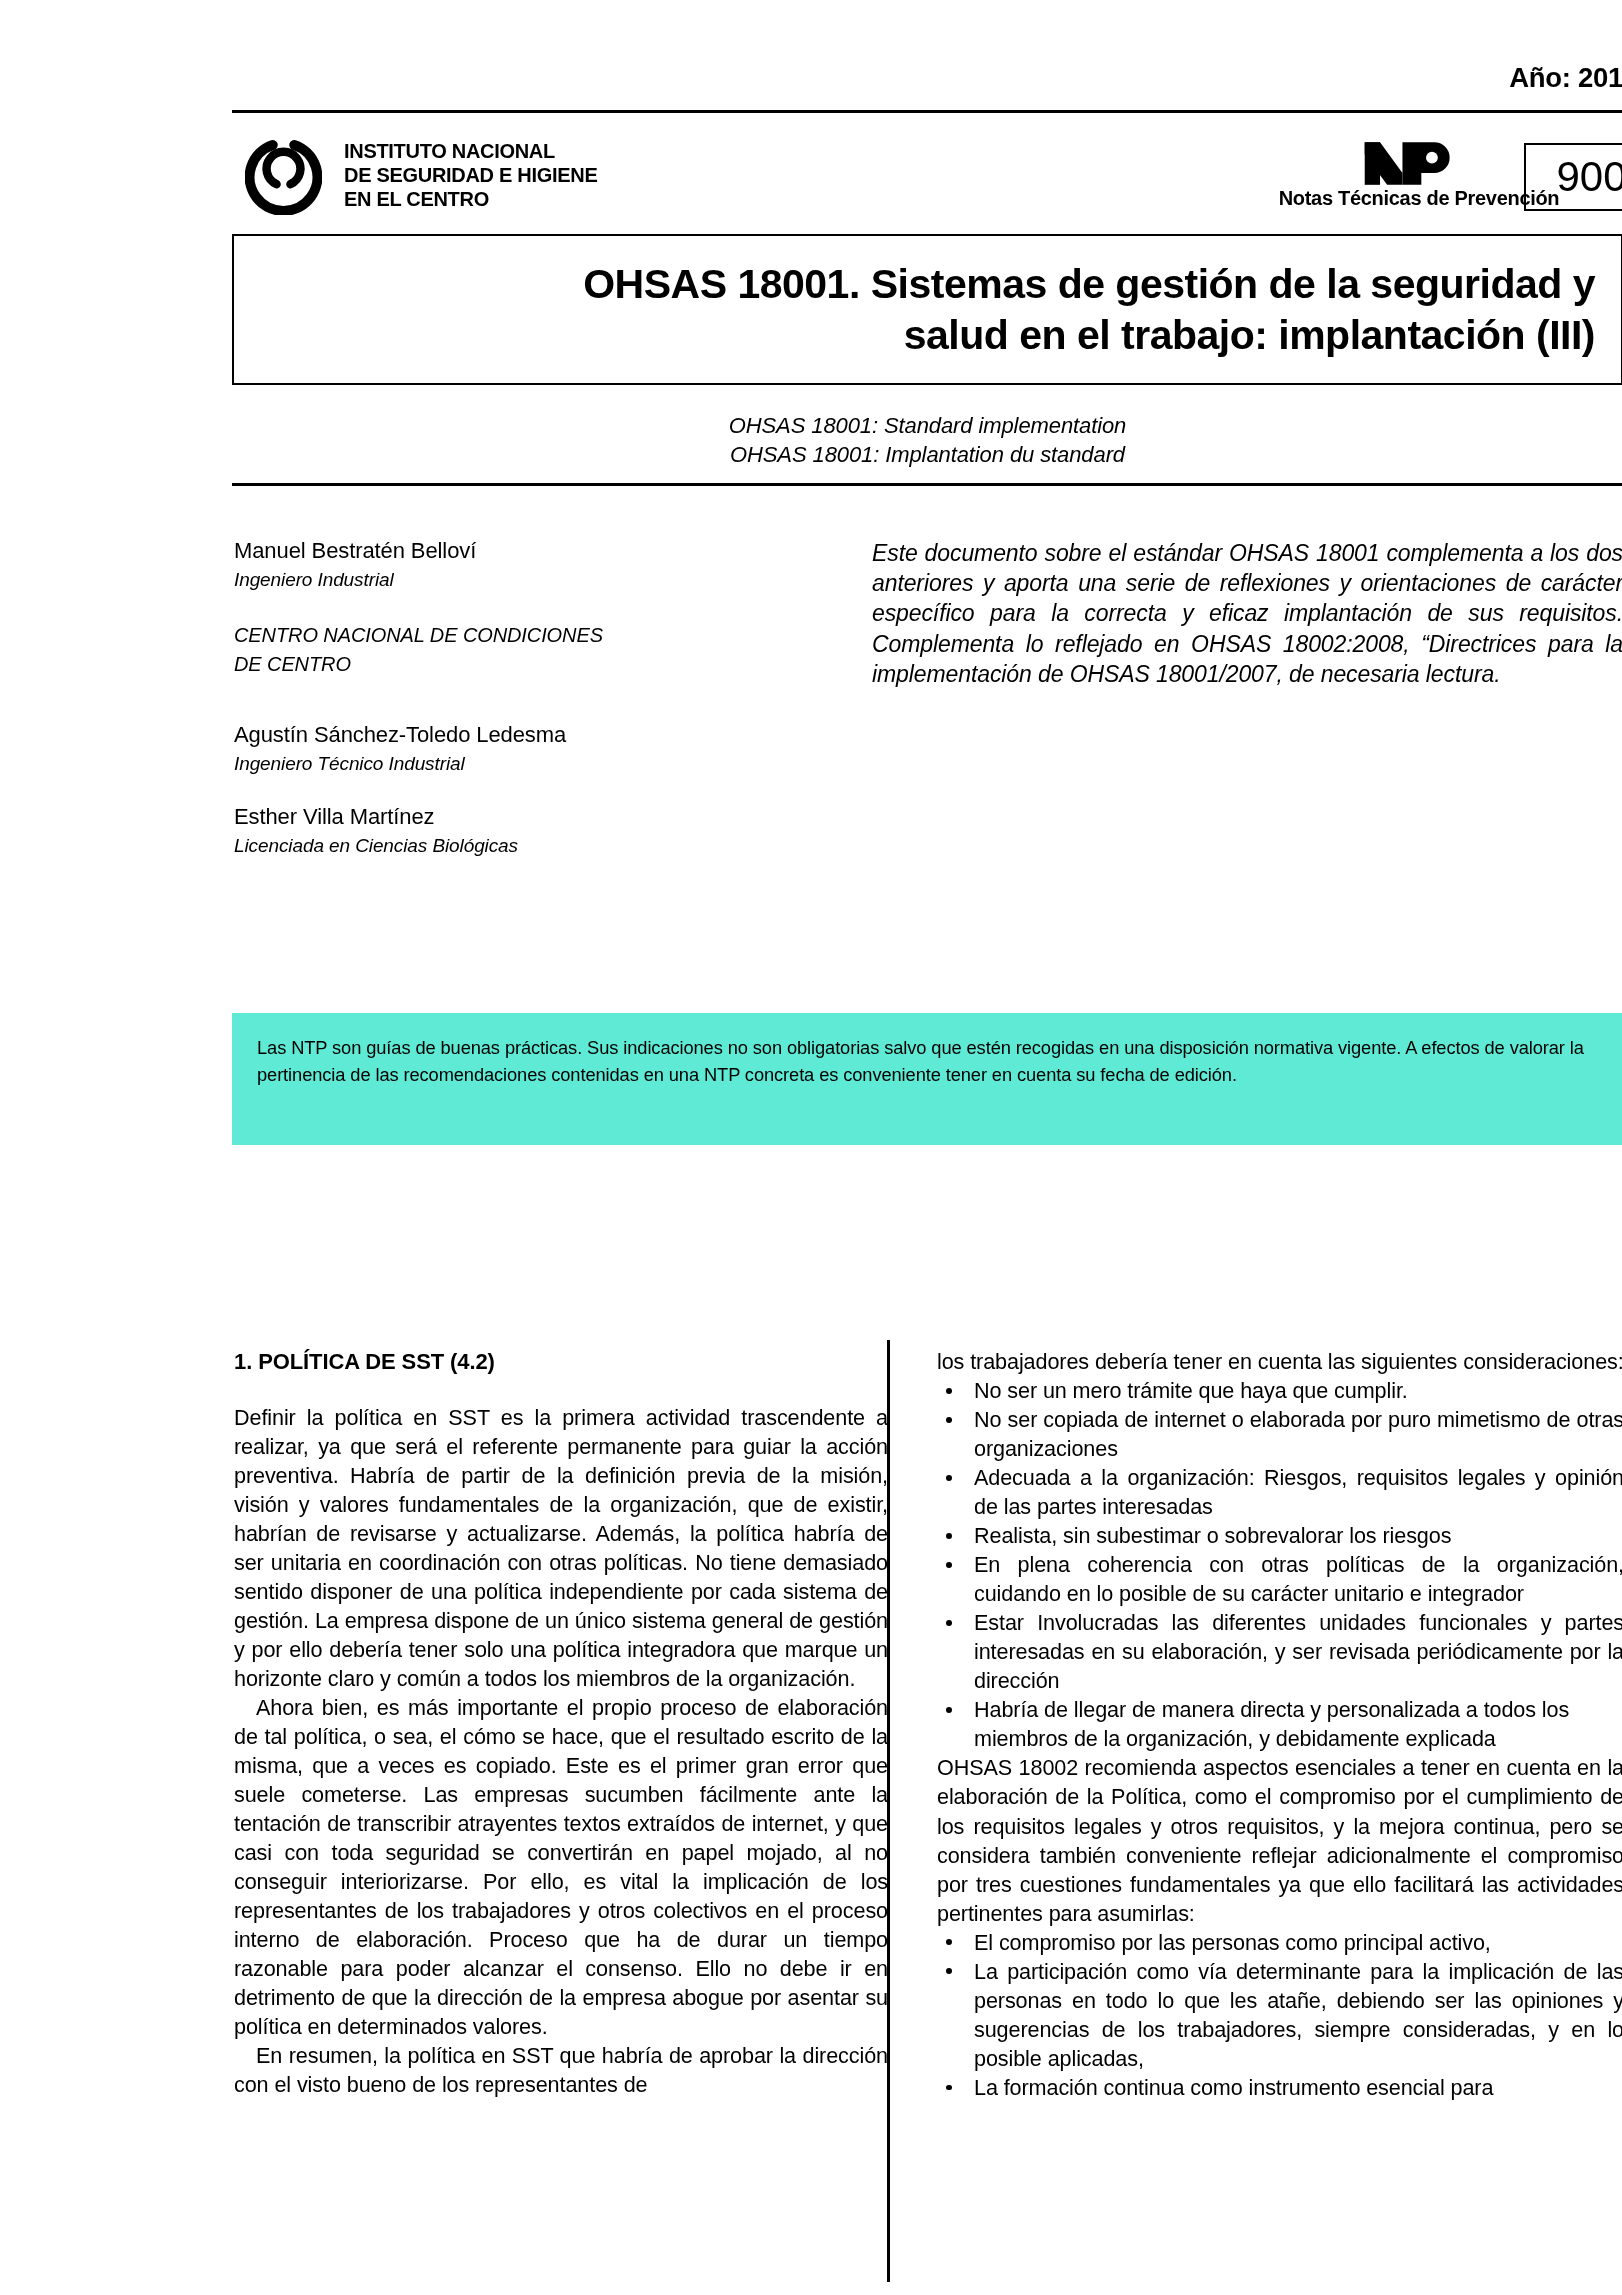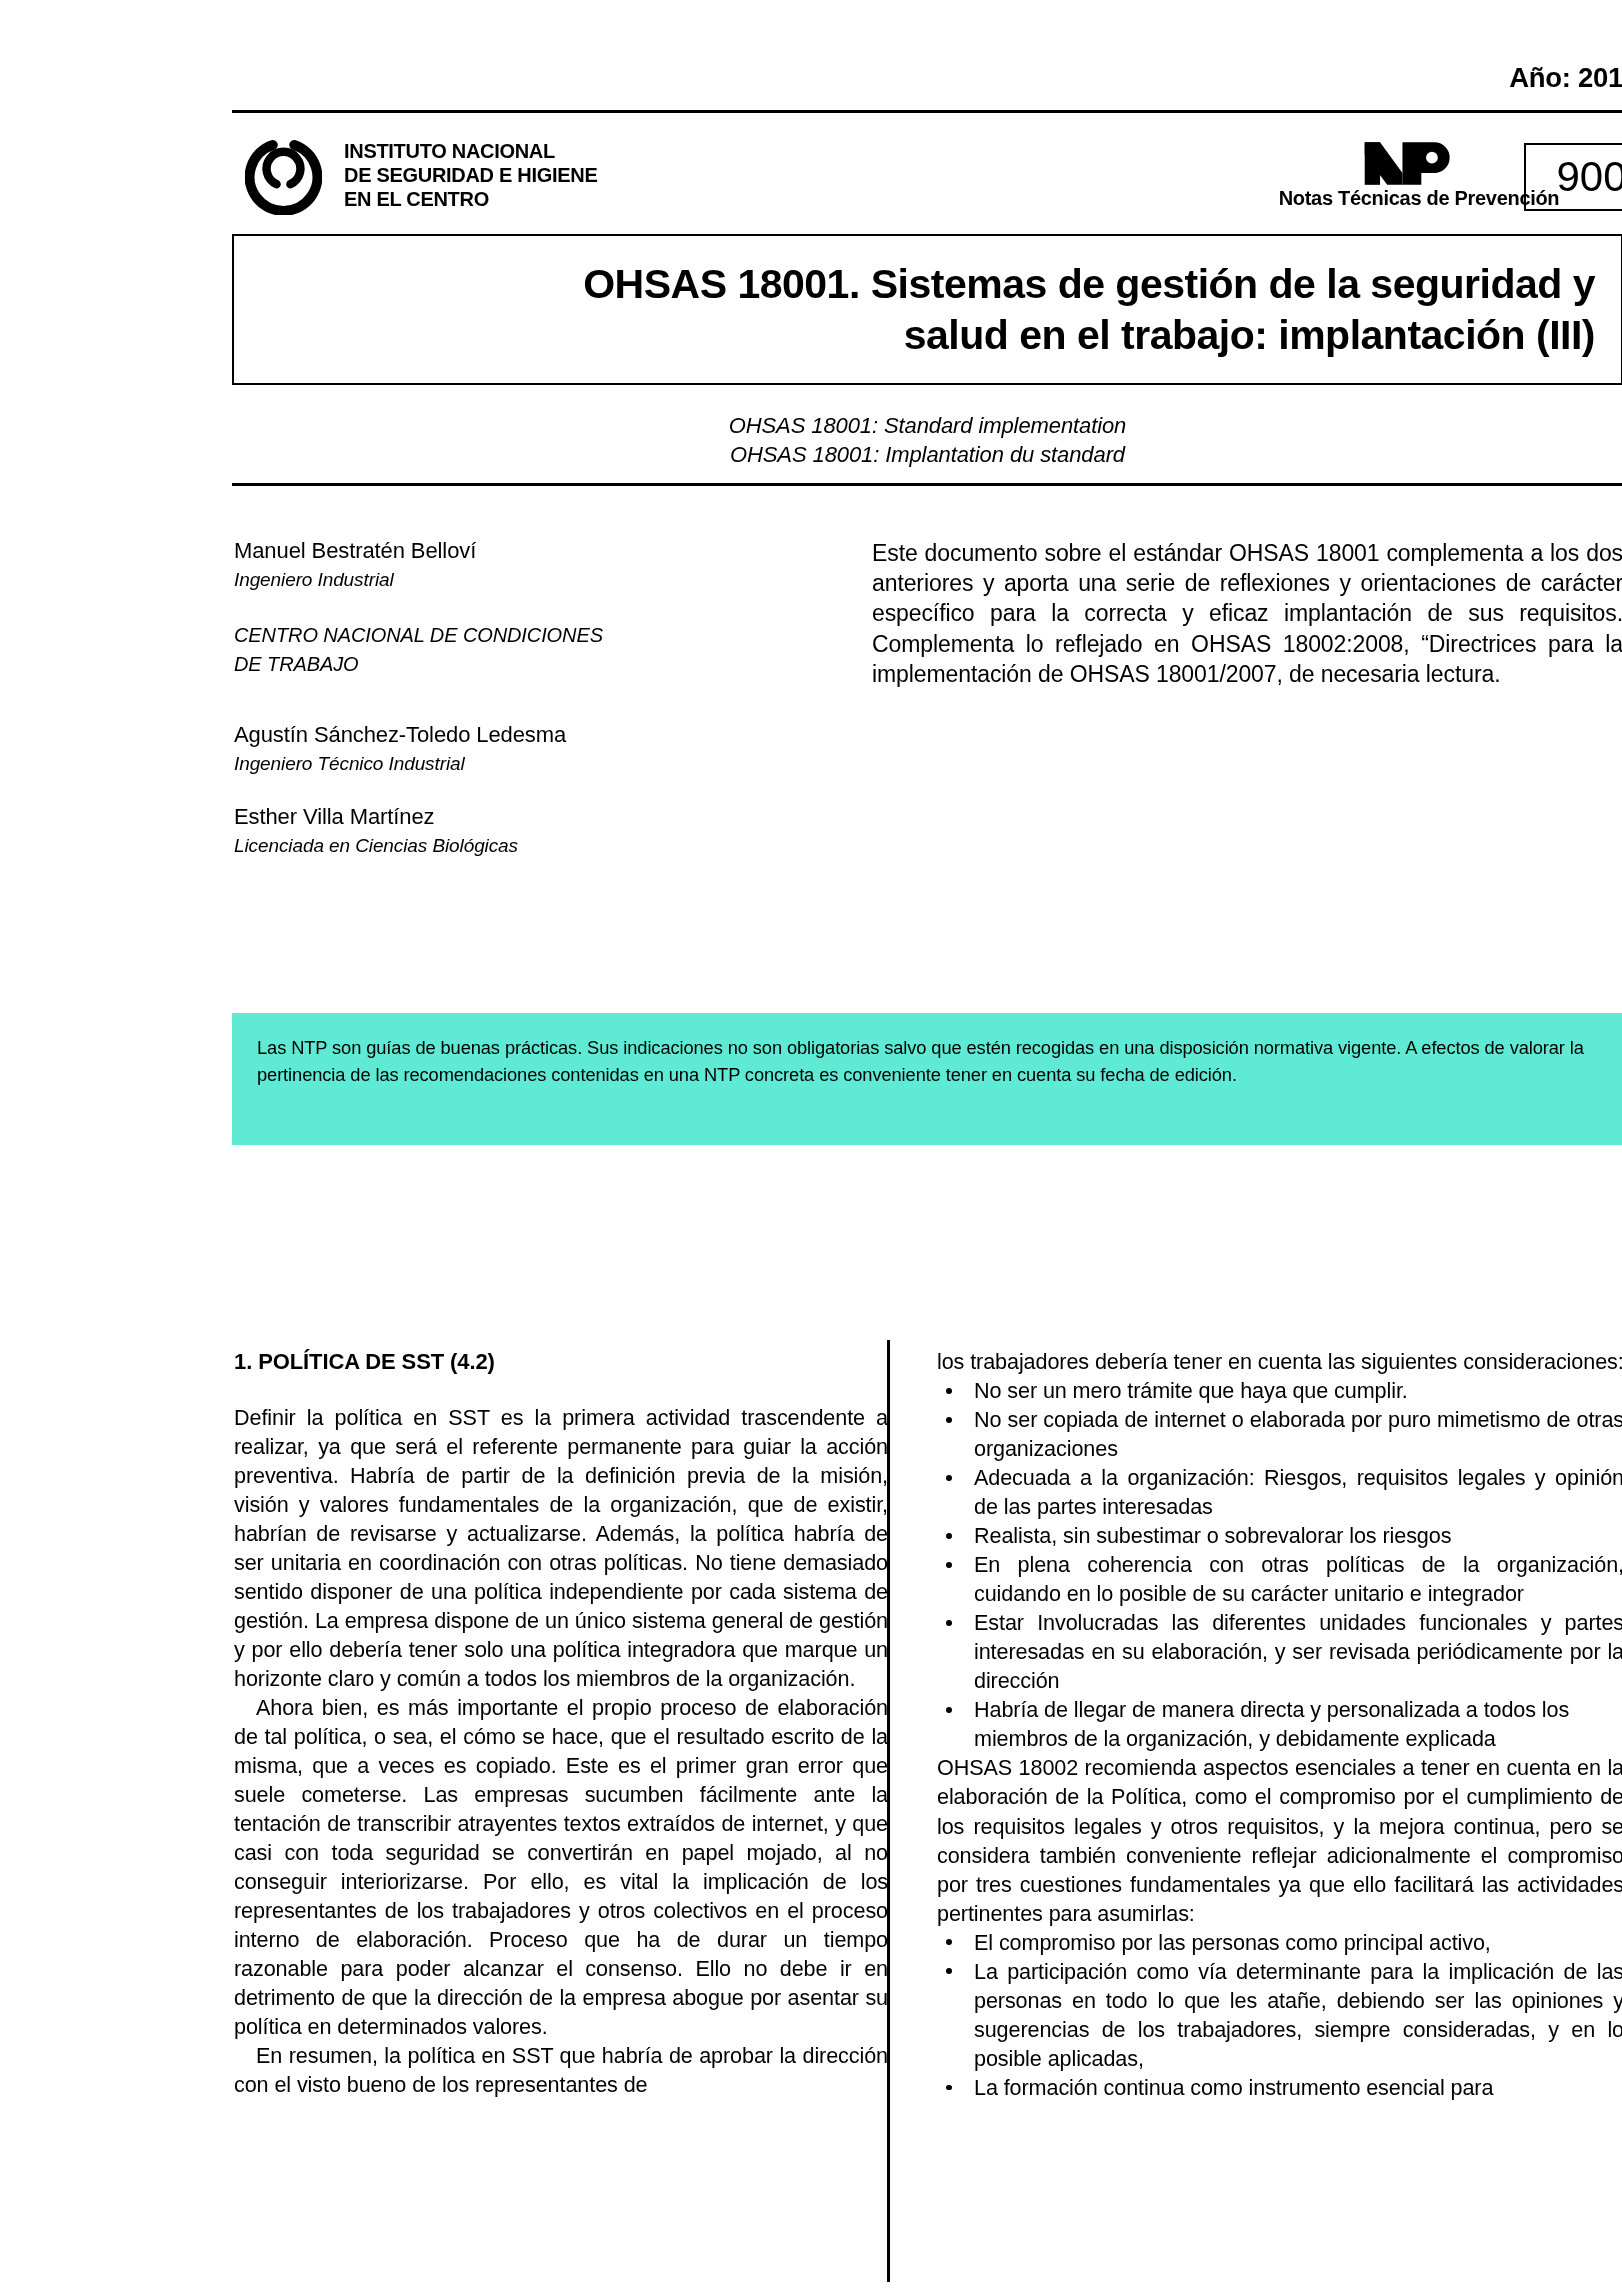--- a/index.html
+++ b/index.html
@@ -189,20 +189,21 @@
     margin-top: 29px;
   }
   .author-gap-big { margin-top: 43px; }
   .author-gap-sm  { margin-top: 26px; }
 
   .abstract {
     position: absolute;
     left: 872px;
     top: 538px;
     width: 751px;
+    font-style: italic;
     font-size: 23px;
     line-height: 1.315;
     text-align: justify;
     letter-spacing: -0.1px;
   }
 
   
   .note-box {
     position: absolute;
     left: 232px;
@@ -327,21 +328,21 @@
   <div class="alt-titles">
     <div>OHSAS 18001: Standard implementation</div>
     <div>OHSAS 18001: Implantation du standard</div>
   </div>
   <div class="rule-mid"></div>
 
   <div class="authors">
     <div class="author-name">Manuel Bestratén Belloví</div>
     <div class="author-role">Ingeniero Industrial</div>
     <div class="author-center">CENTRO NACIONAL DE CONDICIONES</div>
-    <div class="author-center" style="margin-top:2.6px;">DE TRABAJO</div>
+    <div class="author-center" style="margin-top:2.6px;">DE CENTRO</div>
     <div class="author-name author-gap-big">Agustín Sánchez-Toledo Ledesma</div>
     <div class="author-role">Ingeniero Técnico Industrial</div>
     <div class="author-name author-gap-sm">Esther Villa Martínez</div>
     <div class="author-role">Licenciada en Ciencias Biológicas</div>
   </div>
 
   <div class="abstract">Este documento sobre el estándar OHSAS 18001 complementa a los dos anteriores y aporta una serie de reflexiones y orientaciones de carácter específico para la correcta y eficaz implantación de sus requisitos. Complementa lo reflejado en OHSAS 18002:2008, “Directrices para la implementación de OHSAS 18001/2007, de necesaria lectura.</div>
 
   <div class="note-box">
     <div class="note-text">Las NTP son guías de buenas prácticas. Sus indicaciones no son obligatorias salvo que estén recogidas en una disposición normativa vigente. A efectos de valorar la pertinencia de las recomendaciones contenidas en una NTP concreta es conveniente tener en cuenta su fecha de edición.</div>

